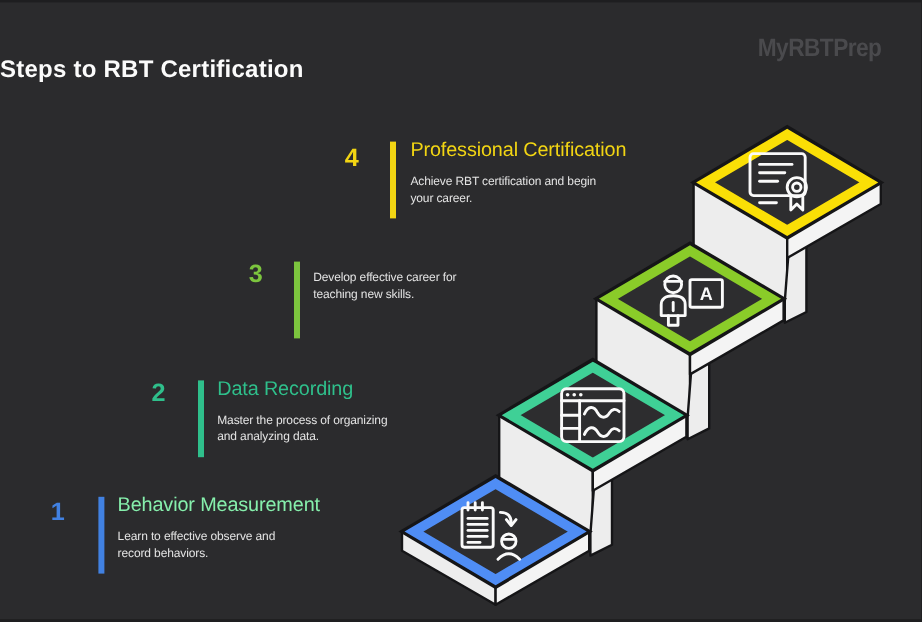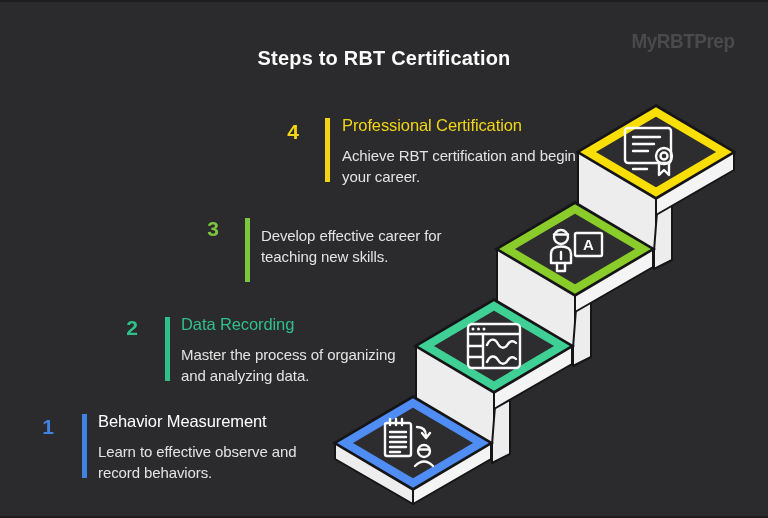--- a/index.html
+++ b/index.html
@@ -3,37 +3,37 @@
 <meta charset="utf-8">
 <style>
   html,body{margin:0;padding:0;background:#1a1a1c;}
   #canvas{
     position:relative;width:768px;height:518px;overflow:hidden;
     background:#2b2b2d;font-family:"Liberation Sans",sans-serif;
   }
   .edge-line{position:absolute;left:0;right:0;height:2px;background:#1e1e20;}
   .edge-top{top:0;} .edge-bottom{bottom:0;}
   .main-title{
-    position:absolute;top:47px;left:0;width:768px;text-align:center;
+    position:absolute;top:47px;left:0;width:768px;text-align:left;
     font-size:20px;font-weight:bold;color:#fbfbfb;letter-spacing:.2px;
   }
   .watermark{
     position:absolute;top:29px;right:33px;
     font-size:21px;font-weight:bold;color:#4a4a4d;letter-spacing:-.5px;
     transform:scaleX(.9);transform-origin:100% 50%;
   }
   .step-num{
     position:absolute;width:42px;text-align:right;
     font-size:21px;font-weight:bold;line-height:1.1;
   }
   .step-bar{position:absolute;width:5px;height:64px;}
   .step-text{position:absolute;width:250px;}
   .step-title{font-size:16.5px;font-weight:normal;letter-spacing:-.1px;line-height:1.2;}
   .step-desc{
-    margin-top:9px;font-size:15px;color:#e3e3e3;line-height:1.4;
+    margin-top:9px;font-size:10px;color:#e3e3e3;line-height:1.4;
     white-space:pre-line;letter-spacing:-.1px;
   }
   svg{position:absolute;top:0;left:0;}
   .face{fill:#ededed;stroke:#151517;stroke-width:2;stroke-linejoin:round;}
   .face-r{fill:#f4f4f4;}
   .dia-outline{fill:#151517;}
   .dia{fill:#2d2d2f;stroke-width:8;stroke-linejoin:miter;}
   .ic{stroke:#fafafa;stroke-width:2.4;fill:none;stroke-linecap:round;stroke-linejoin:round;}
   .ic-fill{fill:#fafafa;stroke:none;}
   .ic-letter{fill:#fafafa;font-size:15px;font-weight:bold;text-anchor:middle;font-family:"Liberation Sans",sans-serif;}
@@ -149,18 +149,18 @@
   <div class="step-bar" style="left: 165px; top: 317px; background: rgb(47, 191, 139);"></div>
   <div class="step-text" style="left:181px;top:315px;">
     <div class="step-title" style="color: rgb(47, 191, 139);">Data Recording</div>
     <div class="step-desc">Master the process of organizing
 and analyzing data.</div>
   </div>
 
   <div class="step-num" style="left: 12px; top: 415px; color: rgb(65, 129, 226);">1</div>
   <div class="step-bar" style="left: 82px; top: 414px; background: rgb(65, 129, 226);"></div>
   <div class="step-text" style="left:98px;top:412px;">
-    <div class="step-title" style="color: #ffffff;">Behavior Measurement</div>
+    <div class="step-title" style="color: #86efac;">Behavior Measurement</div>
     <div class="step-desc">Learn to effective observe and
 record behaviors.</div>
   </div>
 
 </div>
 
 </body></html>

